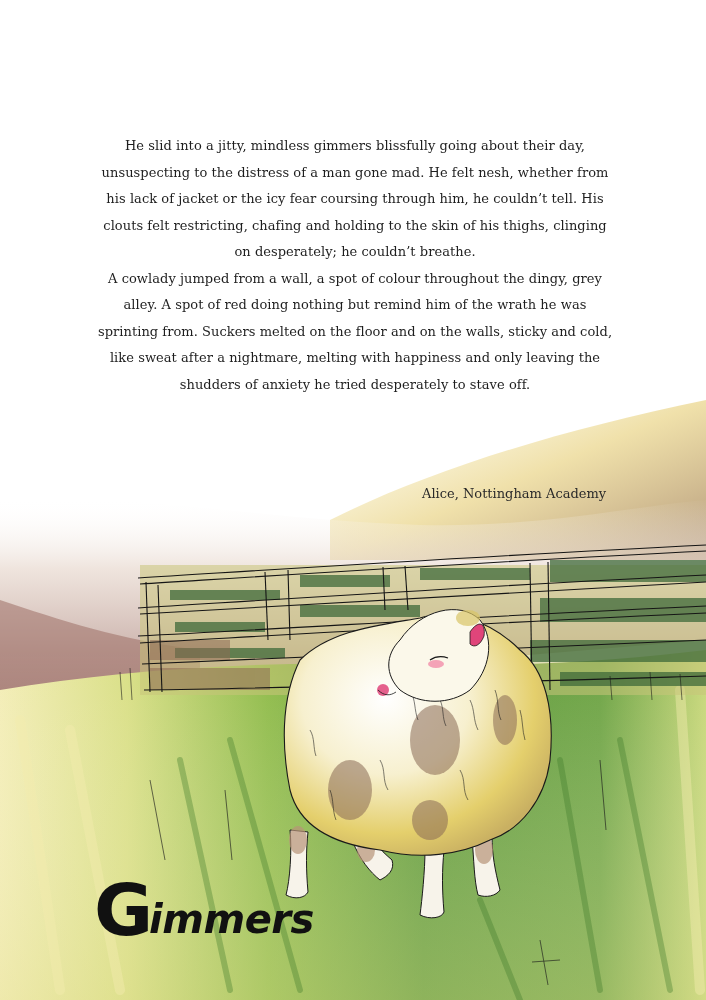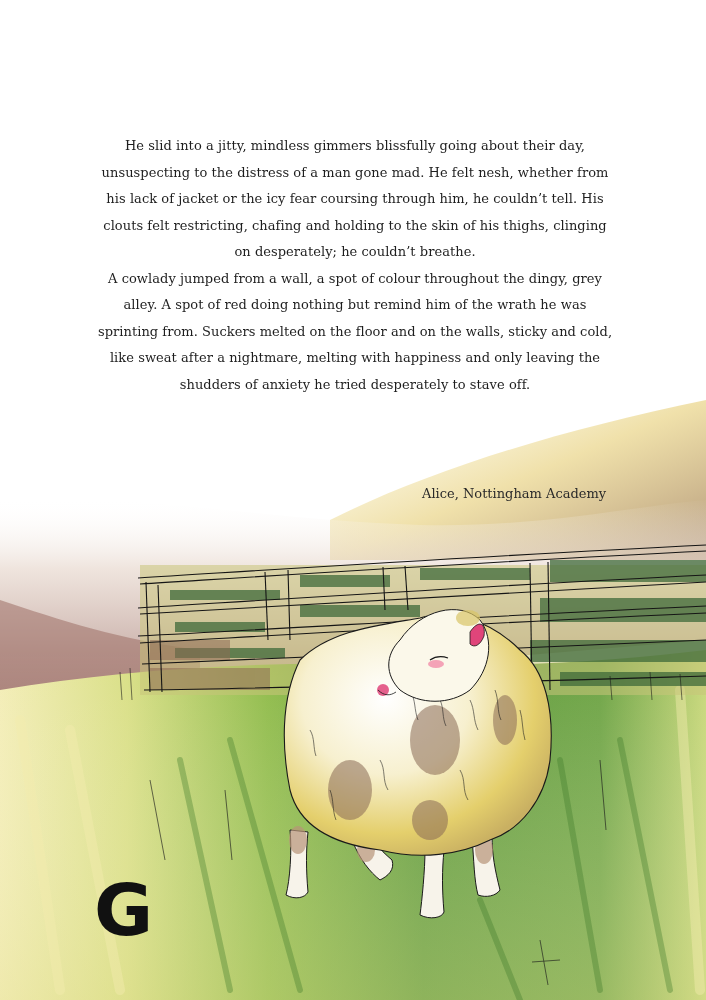--- a/index.html
+++ b/index.html
@@ -194,15 +194,16 @@
 
   <div class="story">
     <p>He slid into a jitty, mindless gimmers blissfully going about their day, unsuspecting to the distress of a man gone mad. He felt nesh, whether from his lack of jacket or the icy fear coursing through him, he couldn’t tell. His clouts felt restricting, chafing and holding to the skin of his thighs, clinging on desperately; he couldn’t breathe.</p>
     <p>A cowlady jumped from a wall, a spot of colour throughout the dingy, grey alley. A spot of red doing nothing but remind him of the wrath he was sprinting from. Suckers melted on the floor and on the walls, sticky and cold, like sweat after a nightmare, melting with happiness and only leaving the shudders of anxiety he tried desperately to stave off.</p>
   </div>
 
   <div class="byline">Alice, Nottingham Academy</div>
 
   <div class="title">
     <span class="cap">G</span>
+    <span class="rest">immers</span>
   </div>
 
 </div>
 
 </body></html>

